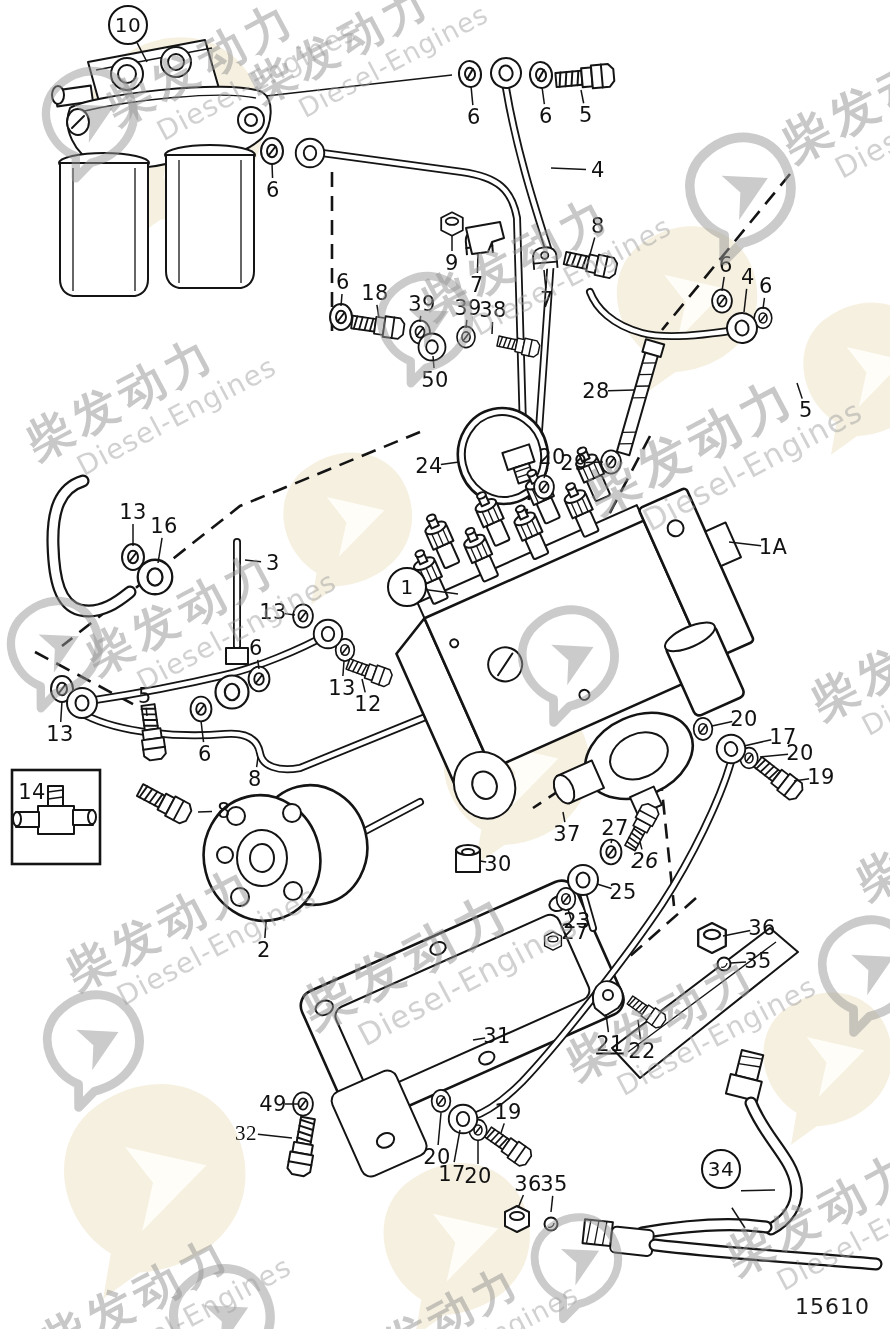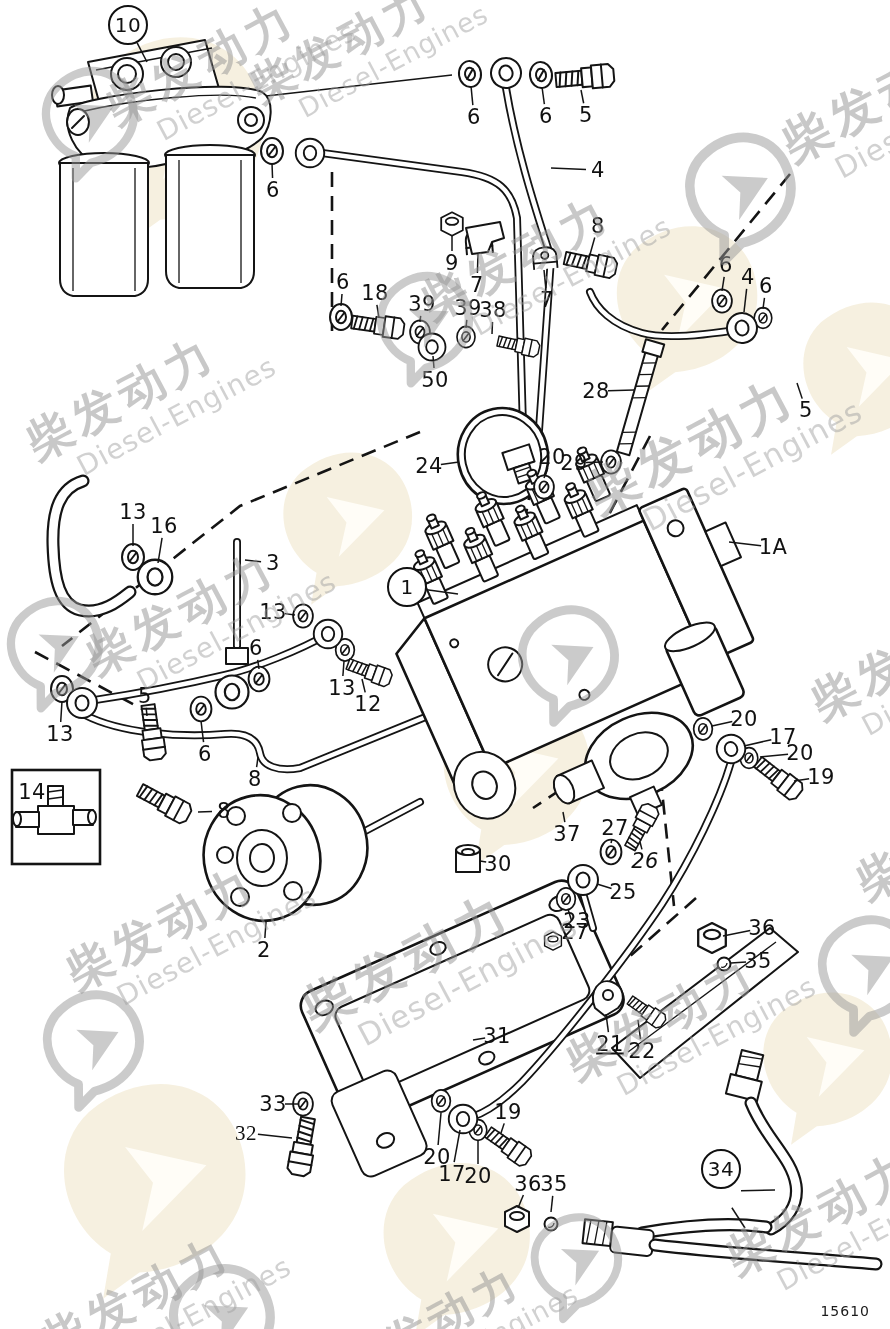--- a/index.html
+++ b/index.html
@@ -30,21 +30,21 @@
            color:#111;white-space:nowrap;letter-spacing:0.5px;}
   .callout.circled{width:36px;height:36px;border:2.2px solid #111;border-radius:50%;
            background:#fff;display:flex;align-items:center;justify-content:center;font-size:20px;}
 
   
   .wm-tile{position:absolute;transform:rotate(-28deg);transform-origin:left top;white-space:nowrap;}
   .wm-cn{font-size:46px;font-weight:bold;letter-spacing:6px;color:rgba(150,150,150,0.52);display:block;}
   .wm-en{font-size:28px;color:rgba(158,158,158,0.48);display:block;margin:-6px 0 0 34px;letter-spacing:1px;}
   .wm-logo{color:rgba(152,152,152,0.5);}
   .wm-cream{position:absolute;color:#f5eedb;opacity:0.85;}
-  #footer{position:absolute;right:20px;bottom:10px;font-size:14px;color:#1a1a1a;letter-spacing:1px;}
+  #footer{position:absolute;right:20px;bottom:10px;font-size:22px;color:#1a1a1a;letter-spacing:1px;}
 </style>
 </head>
 <body>
 
 <div id="stage">
 
   <svg width="0" height="0" style="position:absolute">
     <defs>
       <g id="logoD-outline">
         <path d="M34,10 C72,-5 107,18 103,55 C99,91 64,105 33,97 L11,104 L22,83 C3,61 6,23 34,10 Z" fill="none" stroke="currentColor" stroke-width="9" stroke-linejoin="round"></path>
@@ -513,21 +513,21 @@
       <div class="callout" style="left: 498px; top: 864px;">30</div>
       <div class="callout" style="left: 623px; top: 892px;">25</div>
       <div class="callout" style="left: 577px; top: 921px;">23</div>
       <div class="callout" style="left: 575px; top: 932px;">27</div>
       <div class="callout" style="left: 264px; top: 950px;">2</div>
       <div class="callout" style="left: 762px; top: 928px;">36</div>
       <div class="callout" style="left: 758px; top: 961px;">35</div>
       <div class="callout" style="left: 610px; top: 1044px; text-decoration: underline;">21</div>
       <div class="callout" style="left: 642px; top: 1051px;">22</div>
       <div class="callout" style="left: 497px; top: 1036px;">31</div>
-      <div class="callout" style="left: 273px; top: 1104px;">33</div>
+      <div class="callout" style="left: 273px; top: 1104px;">49</div>
       <div class="callout" style="left: 246px; top: 1133px; font-family: Liberation Serif, serif;">32</div>
       <div class="callout" style="left: 508px; top: 1112px;">19</div>
       <div class="callout" style="left: 437px; top: 1157px;">20</div>
       <div class="callout" style="left: 452px; top: 1174px;">17</div>
       <div class="callout" style="left: 478px; top: 1176px;">20</div>
       <div class="callout" style="left: 528px; top: 1184px;">36</div>
       <div class="callout" style="left: 554px; top: 1184px;">35</div>
       <div class="callout circled" style="left: 721px; top: 1169px;">34</div>
     </div>
 

